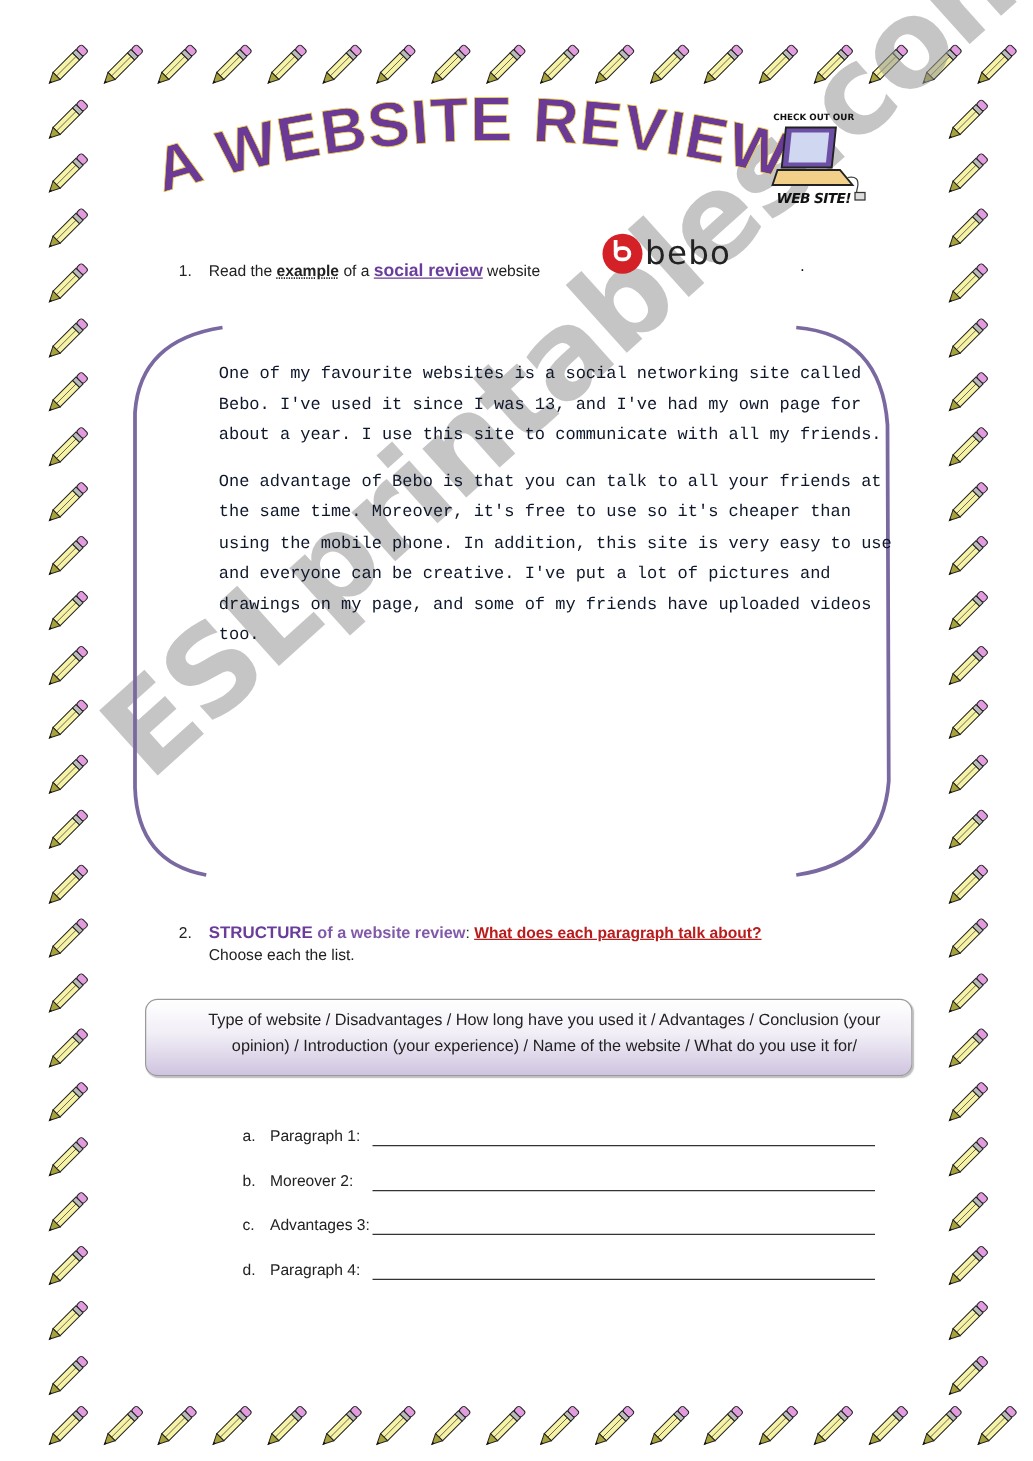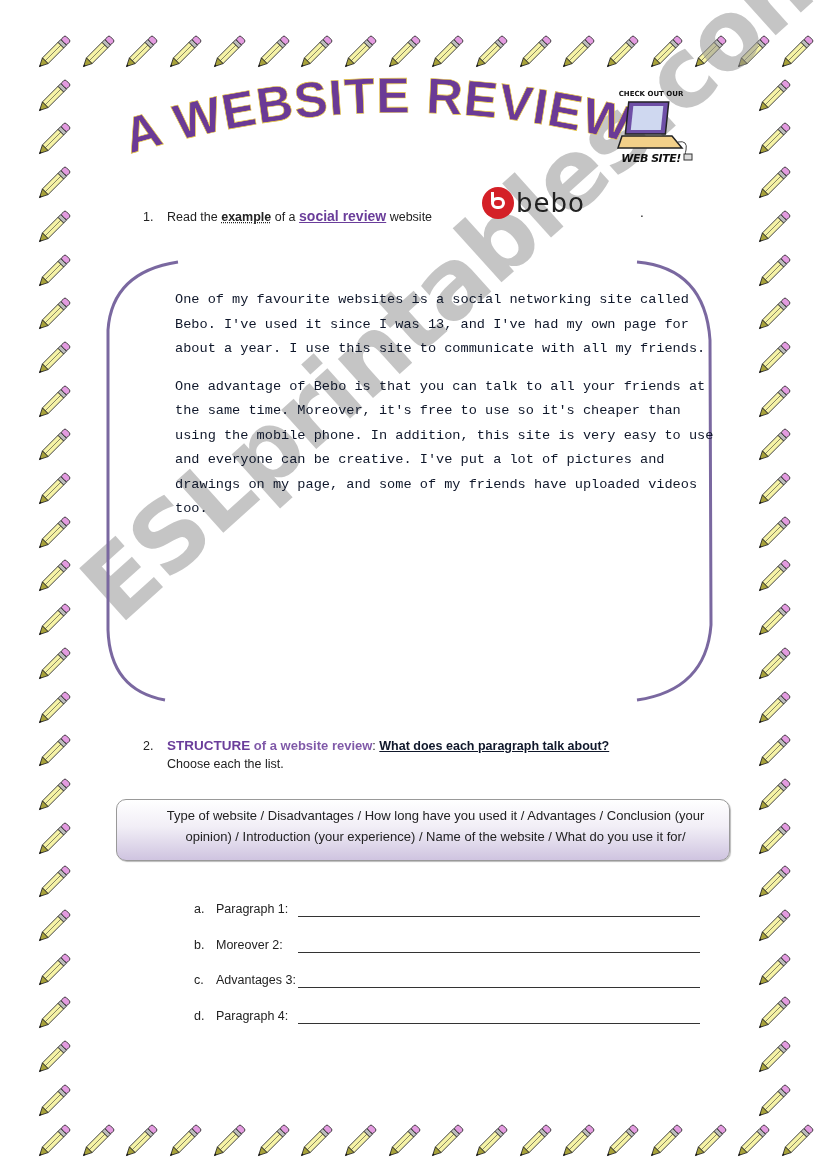--- a/index.html
+++ b/index.html
@@ -46,21 +46,21 @@
   .brackets { position: absolute; left: 0; top: 0; width: 826px; height: 1169px; pointer-events: none; }
   .review {
     position: absolute; left: 139px; top: 288px; width: 548px;
     font-family: Liberation Mono, monospace; font-size: 13.6px; line-height: 24.5px; color: #0f172a; margin-left: 36px;
   }
   .review p { margin: 0 0 13px 0; }
   .q2 { position: absolute; left: 143px; top: 738px; font-family: "Liberation Sans", sans-serif; font-size: 12.5px; color: #222; }
   .q2 .num { display: inline-block; width: 24px; }
   .q2 .s1 { color: #6a3d9a; font-weight: bold; font-size: 13.5px; }
   .q2 .s2 { color: #6a3d9a; font-weight: bold; font-size: 13px; opacity: .85; }
-  .q2 .s3 { font-weight: bold; text-decoration: underline; color: #0f172a; }
+  .q2 .s3 { font-weight: bold; text-decoration: underline; color: #b91c1c; }
   .q2 .sub { display: block; margin-left: 24px; margin-top: 4px; }
   .options {
     position: absolute; left: 116px; top: 799px; width: 614px; height: 62px;
     border: 1px solid #999; border-radius: 10px;
     background: linear-gradient(to bottom, #ffffff 0%, #f1eef6 45%, #cfc4e0 100%);
     box-shadow: 1px 1px 1px #bbb;
     font-family: "Liberation Sans", sans-serif; font-size: 13px; line-height: 21px; color: #222;
     text-align: center; padding-top: 5px; box-sizing: border-box; padding-left: 25px;
   }
   .answers { position: absolute; left: 194px; top: 902px; font-family: "Liberation Sans", sans-serif; font-size: 12.5px; color: #222; }

